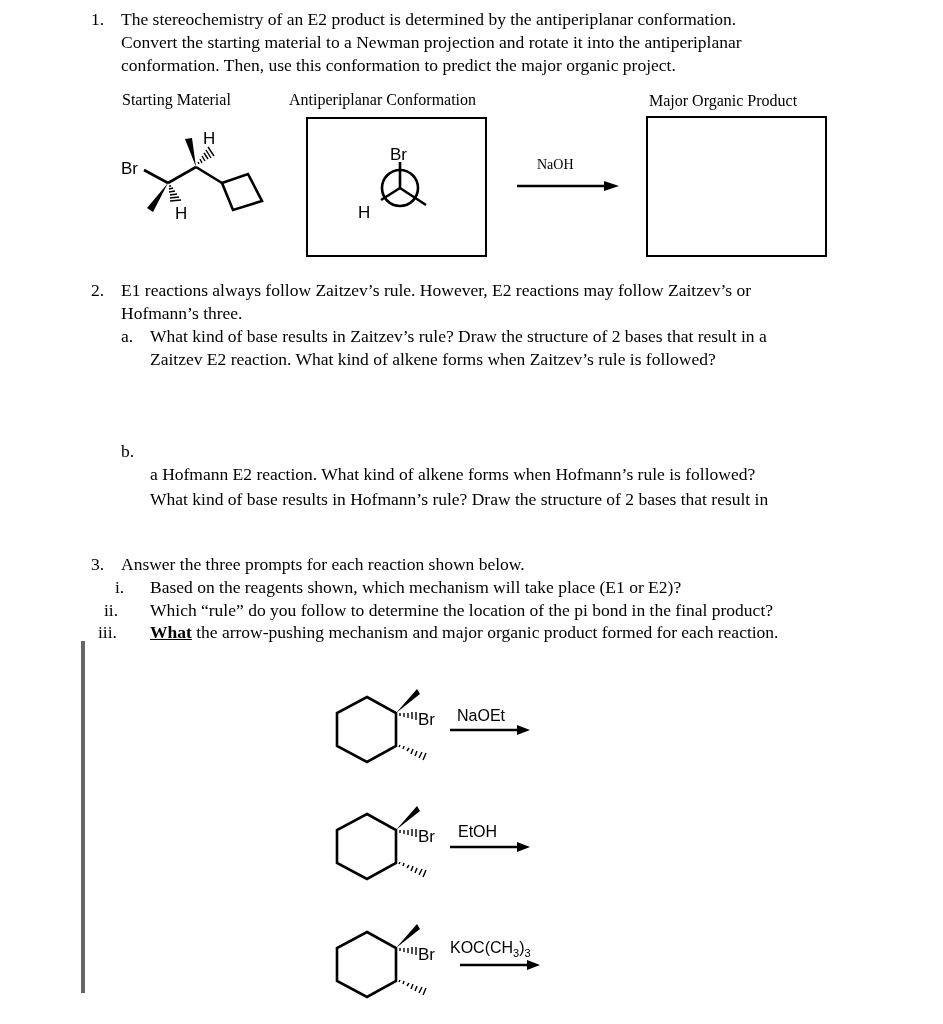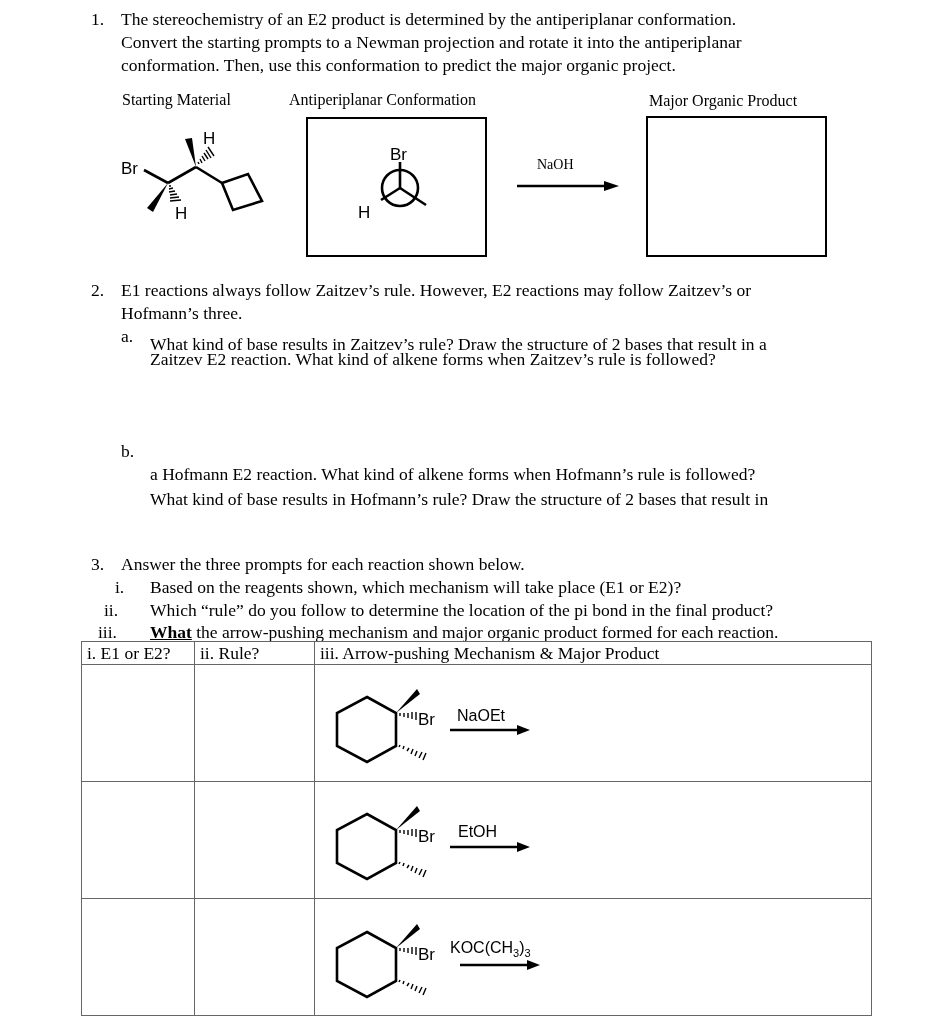--- a/index.html
+++ b/index.html
@@ -16,21 +16,21 @@
   b { font-weight:bold; }
   u { text-decoration:underline; }
   svg text { font-family:"Liberation Sans", sans-serif; }
 </style>
 </head>
 <body>
 
 <div>
   <div class="para" style="left:91px;top:8px;">1.</div>
   <div class="para just" style="left:121px;top:8px;width:740px;">The stereochemistry of an E2 product is determined by the antiperiplanar conformation.</div>
-  <div class="para just" style="left:121px;top:31px;width:740px;">Convert the starting prompts to a Newman projection and rotate it into the antiperiplanar</div>
+  <div class="para just" style="left:121px;top:31px;width:740px;">Convert the starting material to a Newman projection and rotate it into the antiperiplanar</div>
   <div class="para" style="left:121px;top:54px;width:740px;">conformation. Then, use this conformation to predict the major organic project.</div>
 
   <div class="abs sans" style="left:122px;top:91px;">Starting Material</div>
   <div class="abs sans" style="left:289px;top:91px;">Antiperiplanar Conformation</div>
   <div class="abs sans" style="left:649px;top:92px;">Major Organic Product</div>
 
   <svg class="abs" style="left:0;top:0;" width="943" height="260">
     <g stroke="#000" stroke-width="2.6" fill="none" stroke-linejoin="miter">
       <line x1="144" y1="170" x2="168" y2="183"></line>
       <line x1="168" y1="183" x2="196" y2="167"></line>
@@ -80,21 +80,21 @@
 
   <div class="box" style="left:646px;top:116px;width:181px;height:141px;"></div>
 </div>
 
 <div>
   <div class="para" style="left:91px;top:279px;">2.</div>
   <div class="para just" style="left:121px;top:279px;width:740px;">E1 reactions always follow Zaitzev’s rule. However, E2 reactions may follow Zaitzev’s or</div>
   <div class="para" style="left:121px;top:302px;">Hofmann’s three.</div>
 
   <div class="para" style="left:121px;top:325px;">a.</div>
-  <div class="para just" style="left:150px;top:333px;width:711px;">What kind of base results in Zaitzev’s rule? Draw the structure of 2 bases that result in a</div>
+  <div class="para just" style="left:150px;top:325px;width:711px;">What kind of base results in Zaitzev’s rule? Draw the structure of 2 bases that result in a</div>
   <div class="para" style="left:150px;top:348px;">Zaitzev E2 reaction. What kind of alkene forms when Zaitzev’s rule is followed?</div>
 
   <div class="para" style="left:121px;top:440px;">b.</div>
   <div class="para just" style="left:150px;top:440px;width:711px;margin-top:48px;">What kind of base results in Hofmann’s rule? Draw the structure of 2 bases that result in</div>
   <div class="para" style="left:150px;top:463px;">a Hofmann E2 reaction. What kind of alkene forms when Hofmann’s rule is followed?</div>
 </div>
 
 <div>
   <div class="para" style="left:91px;top:553px;">3.</div>
   <div class="para" style="left:121px;top:553px;">Answer the three prompts for each reaction shown below.</div>
@@ -103,25 +103,20 @@
   <div class="para" style="left:150px;top:576px;">Based on the reagents shown, which mechanism will take place (E1 or E2)?</div>
 
   <div class="para" style="left:104px;top:599px;">ii.</div>
   <div class="para" style="left:150px;top:599px;">Which “rule” do you follow to determine the location of the pi bond in the final product?</div>
 
   <div class="para" style="left:98px;top:621px;">iii.</div>
   <div class="para" style="left:150px;top:621px;white-space:nowrap;"><b><u>What</u></b><span> the arrow-pushing mechanism and major organic product formed for each reaction.</span></div>
 
   <table class="rx">
     <tbody>
-        <tr>
-      <td class="h" style="width:107px;">i. E1 or E2?</td>
-      <td class="h" style="width:114px;">ii. Rule?</td>
-      <td class="h" style="width:551px;">iii. Arrow-pushing Mechanism &amp; Major Product</td>
-    </tr>
     <tr>
       <td style="height:116px;"></td>
       <td></td>
       <td></td>
     </tr>
     <tr>
       <td style="height:116px;"></td>
       <td></td>
       <td></td>
     </tr>

